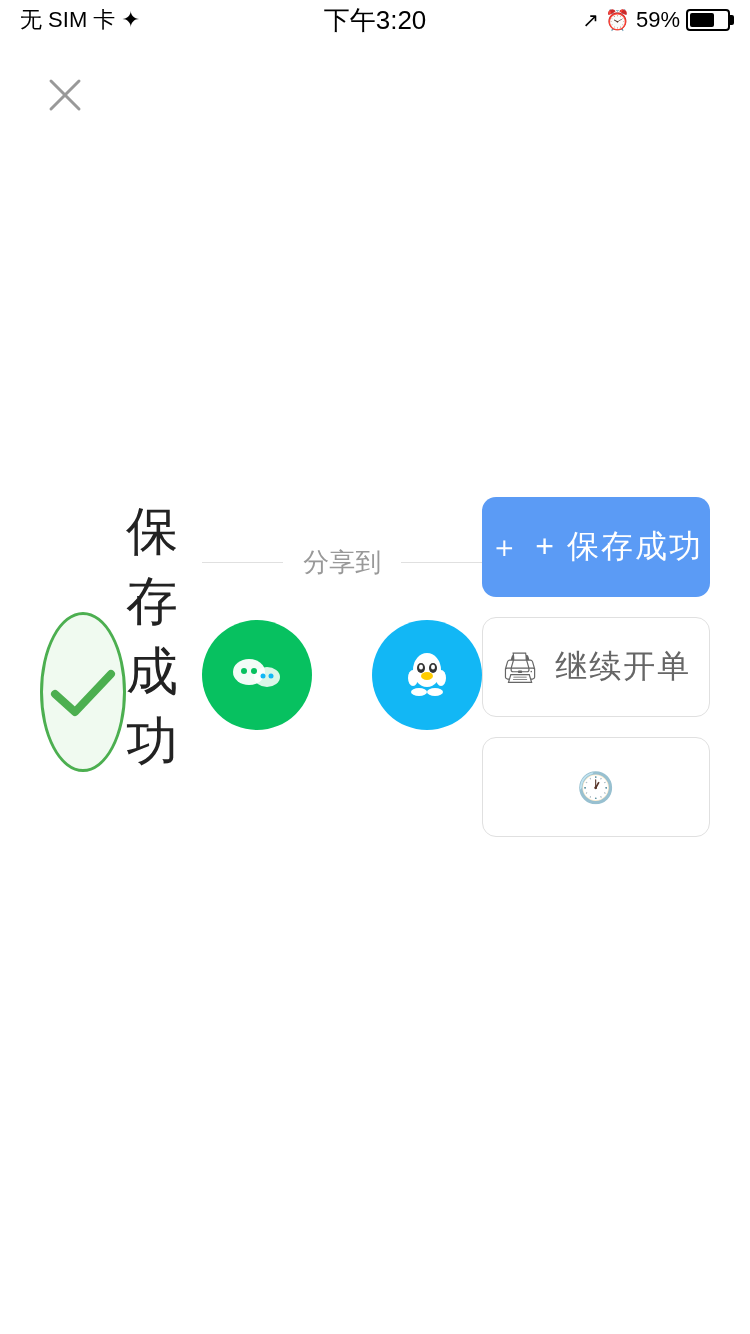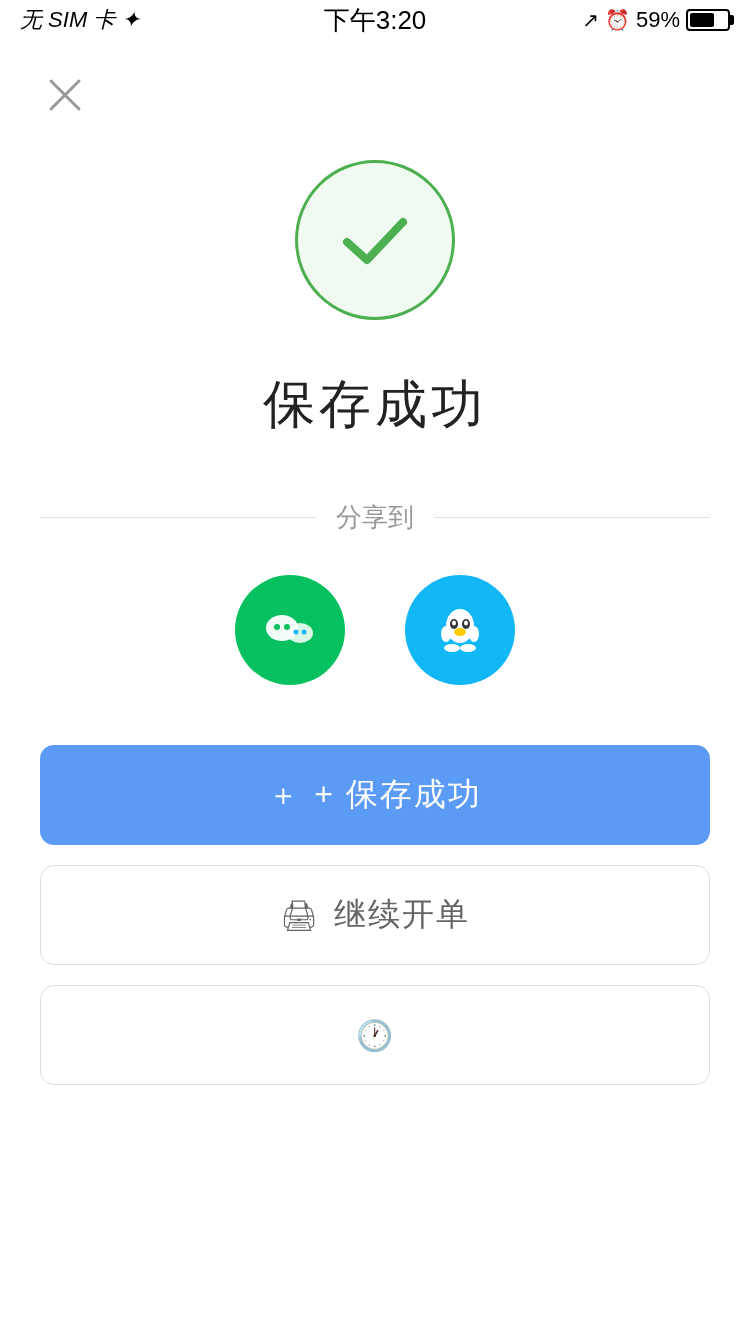--- a/index.html
+++ b/index.html
@@ -24,21 +24,20 @@
       padding: 0 20px;
       font-size: 24px;
       color: #000;
       flex-shrink: 0;
     }
     .status-left {
       display: flex;
       align-items: center;
       gap: 8px;
       font-size: 22px;
-      font-style: italic;
     }
     .status-center {
       font-size: 26px;
       font-weight: 500;
       position: absolute;
       left: 50%;
       transform: translateX(-50%);
     }
     .status-right {
       display: flex;
@@ -71,21 +70,21 @@
       height: 100%;
       width: 68%;
       background: #000;
       border-radius: 2px;
     }
 
     
     .main-content {
       flex: 1;
       display: flex;
-      flex-direction: column;
+      flex-direction: row;
       align-items: center;
       padding: 20px 40px 60px;
       position: relative;
     }
 
     
     .close-btn {
       position: absolute;
       top: 30px;
       left: 40px;

